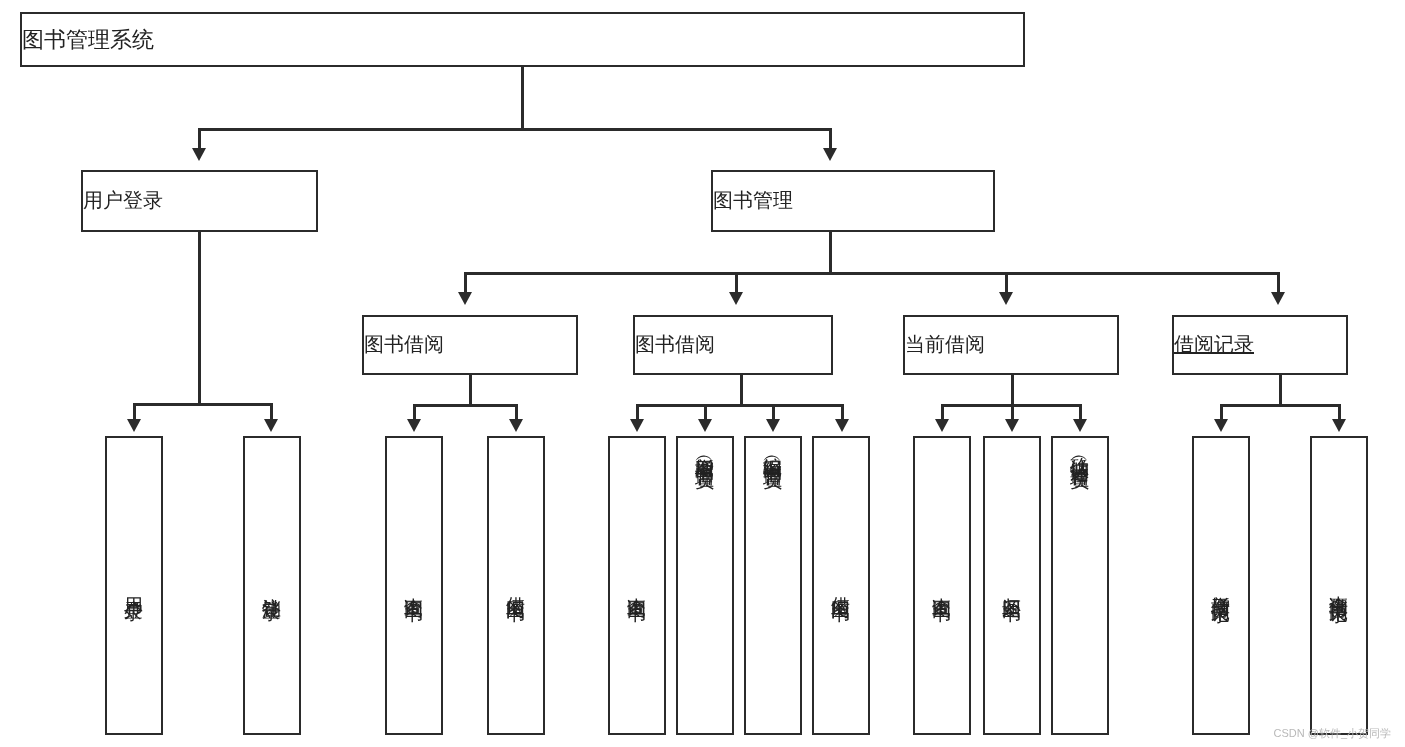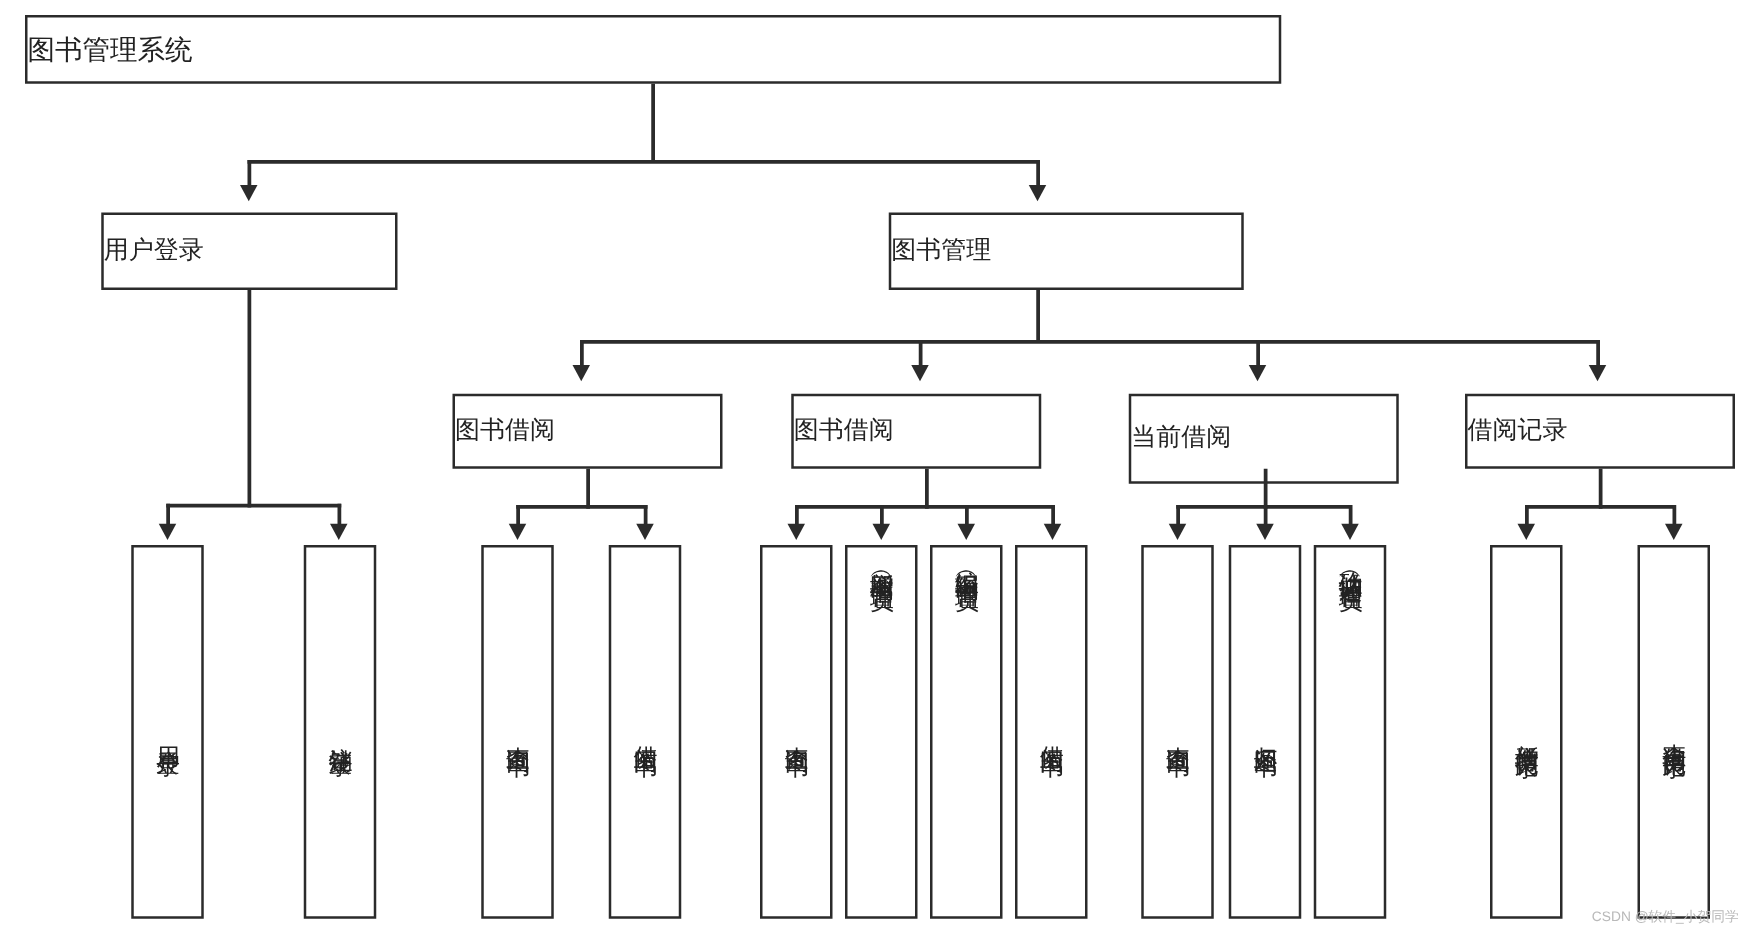--- a/index.html
+++ b/index.html
@@ -130,24 +130,24 @@
   <div class="arrow" style="left:999px; top:292px;"></div>
   <div class="ln v" style="left:1277px; top:272px; height:22px;"></div>
   <div class="arrow" style="left:1271px; top:292px;"></div>
 
   <div class="node horiz n-l2" style="left:362px; top:315px; width:216px; height:60px;">
     <span class="lbl">图书借阅</span>
   </div>
   <div class="node horiz n-l2" style="left:633px; top:315px; width:200px; height:60px;">
     <span class="lbl">图书借阅</span>
   </div>
-  <div class="node horiz n-l2" style="left:903px; top:315px; width:216px; height:72px;">
+  <div class="node horiz n-l2" style="left:903px; top:315px; width:216px; height:60px;">
     <span class="lbl">当前借阅</span>
   </div>
-  <div class="node horiz n-l2" style="left:1172px; top:315px; width:216px; height:60px;">
+  <div class="node horiz n-l2" style="left:1172px; top:315px; width:176px; height:60px;text-decoration:underline;">
     <span class="lbl">借阅记录</span>
   </div>
 
   <div class="ln v" style="left:469px; top:375px; height:32px;"></div>
   <div class="ln h" style="left:413px; top:404px; width:105px;"></div>
   <div class="ln v" style="left:413px; top:404px; height:17px;"></div>
   <div class="arrow" style="left:407px; top:419px;"></div>
   <div class="ln v" style="left:515px; top:404px; height:17px;"></div>
   <div class="arrow" style="left:509px; top:419px;"></div>
 

